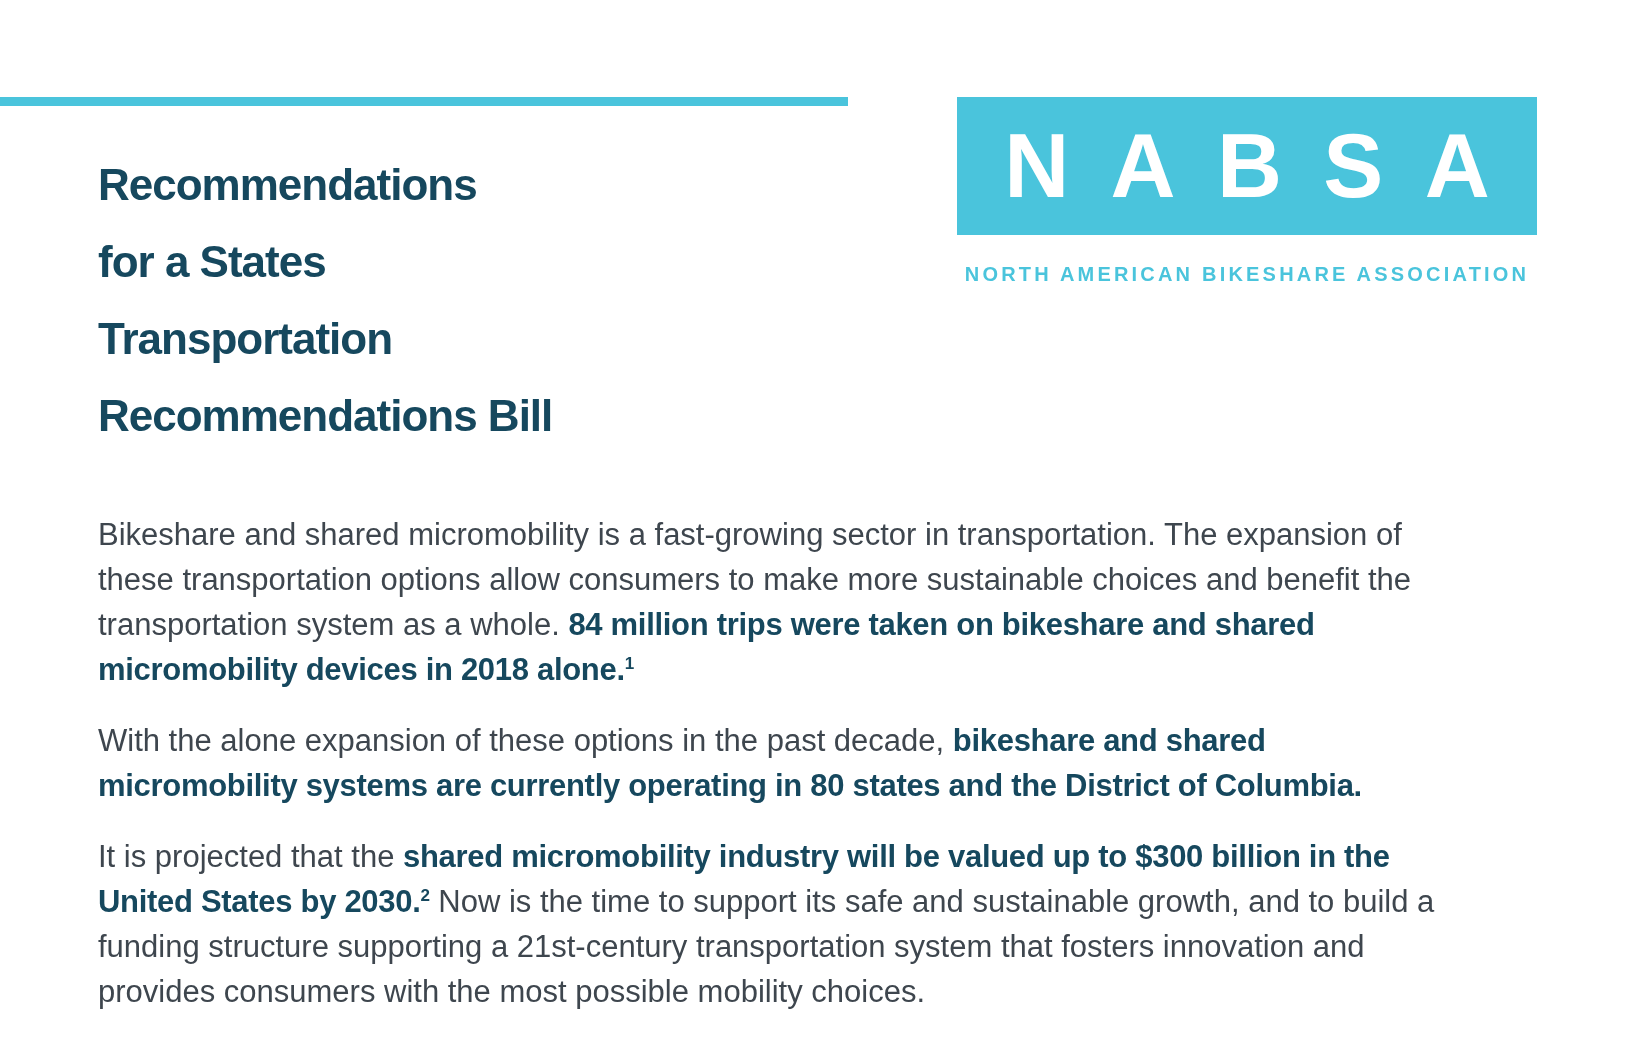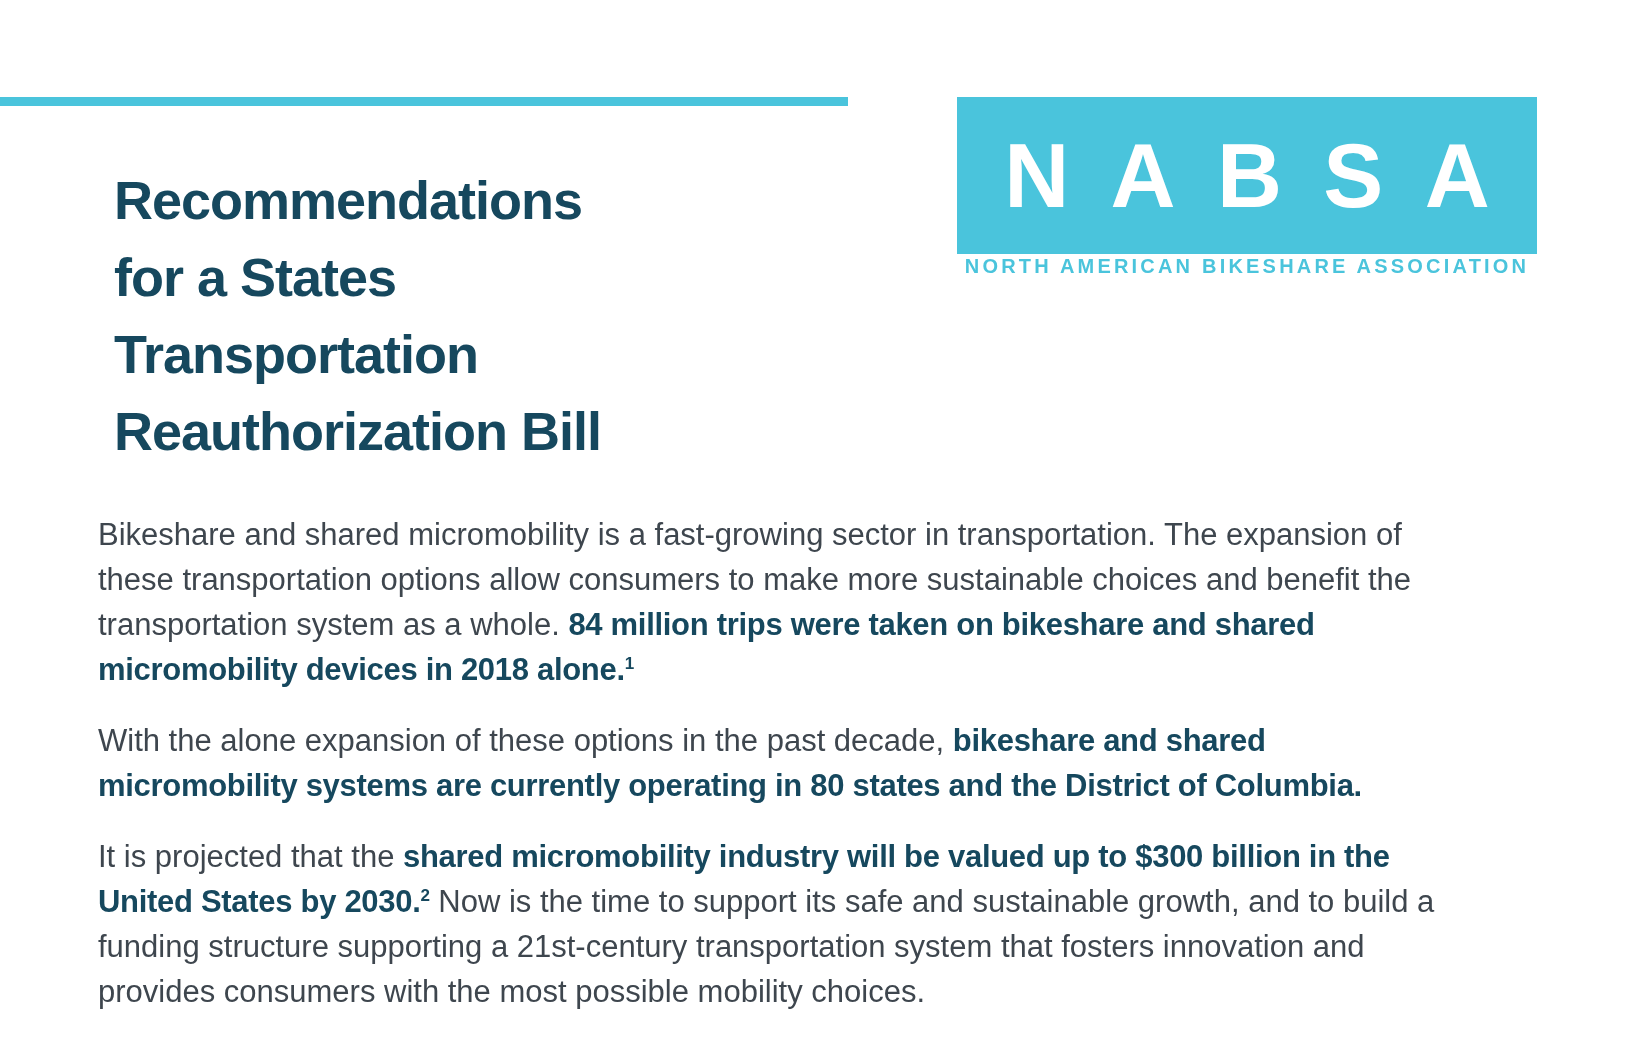--- a/index.html
+++ b/index.html
@@ -17,37 +17,37 @@
   }
   .accent-bar{
     position:absolute;left:0;top:97px;
     width:848px;height:9px;
     background:var(--accent);
   }
   .logo{
     position:absolute;left:957px;top:97px;width:580px;
   }
   .logo-box{
-    height:157px;background:var(--accent);
+    height:138px;background:var(--accent);
     display:flex;align-items:center;justify-content:center;
   }
   .logo-acronym{
     color:#ffffff;font-weight:700;font-size:90px;
     letter-spacing:0.46em;margin-right:-0.46em;
     line-height:1;
   }
   .logo-tagline{
-    margin-top:1px;text-align:center;
+    margin-top:28px;text-align:center;
     color:var(--accent);font-weight:700;font-size:20px;
     letter-spacing:3.2px;white-space:nowrap;
   }
   .doc-title{
-    position:absolute;left:98px;top:146px;margin:16px;
+    position:absolute;left:98px;top:146px;margin:0;
     color:var(--navy);
-    font-size:54px;font-weight:700;line-height:77px;letter-spacing:-1px;
+    font-size:44px;font-weight:700;line-height:77px;letter-spacing:-1px;
   }
   .body-copy{
     position:absolute;left:98px;top:500px;width:1348px;
     color:var(--body);
     font-size:31px;line-height:45px;
   }
   .body-copy p{margin:12px 0 26px 0;}
   .em-bold{
     color:var(--navy);font-weight:700;letter-spacing:-0.3px;
   }
@@ -66,21 +66,21 @@
     <div class="logo-box">
       <span class="logo-acronym">NABSA</span>
     </div>
     <div class="logo-tagline">NORTH AMERICAN BIKESHARE ASSOCIATION</div>
   </div>
 
   <h1 class="doc-title">
     <div>Recommendations</div>
     <div>for a States</div>
     <div>Transportation</div>
-    <div>Reauthorization Bill</div>
+    <div>Recommendations Bill</div>
   </h1>
 
   <div class="body-copy">
       <p><span>Bikeshare and shared micromobility is a fast-growing sector in transportation. The expansion of these transportation options allow consumers to make more sustainable choices and benefit the transportation system as a whole. </span><span class="em-bold">84 million trips were taken on bikeshare and shared micromobility devices in 2018 alone.</span><sup class="em-bold">1</sup></p>
       <p><span>With the alone expansion of these options in the past decade, </span><span class="em-bold">bikeshare and shared micromobility systems are currently operating in 80 states and the District of Columbia.</span></p>
       <p><span>It is projected that the </span><span class="em-bold">shared micromobility industry will be valued up to $300 billion in the United States by 2030.</span><sup class="em-bold">2</sup><span> Now is the time to support its safe and sustainable growth, and to build a funding structure supporting a 21st-century transportation system that fosters innovation and provides consumers with the most possible mobility choices.</span></p>
     </div>
 
 </div>
 

